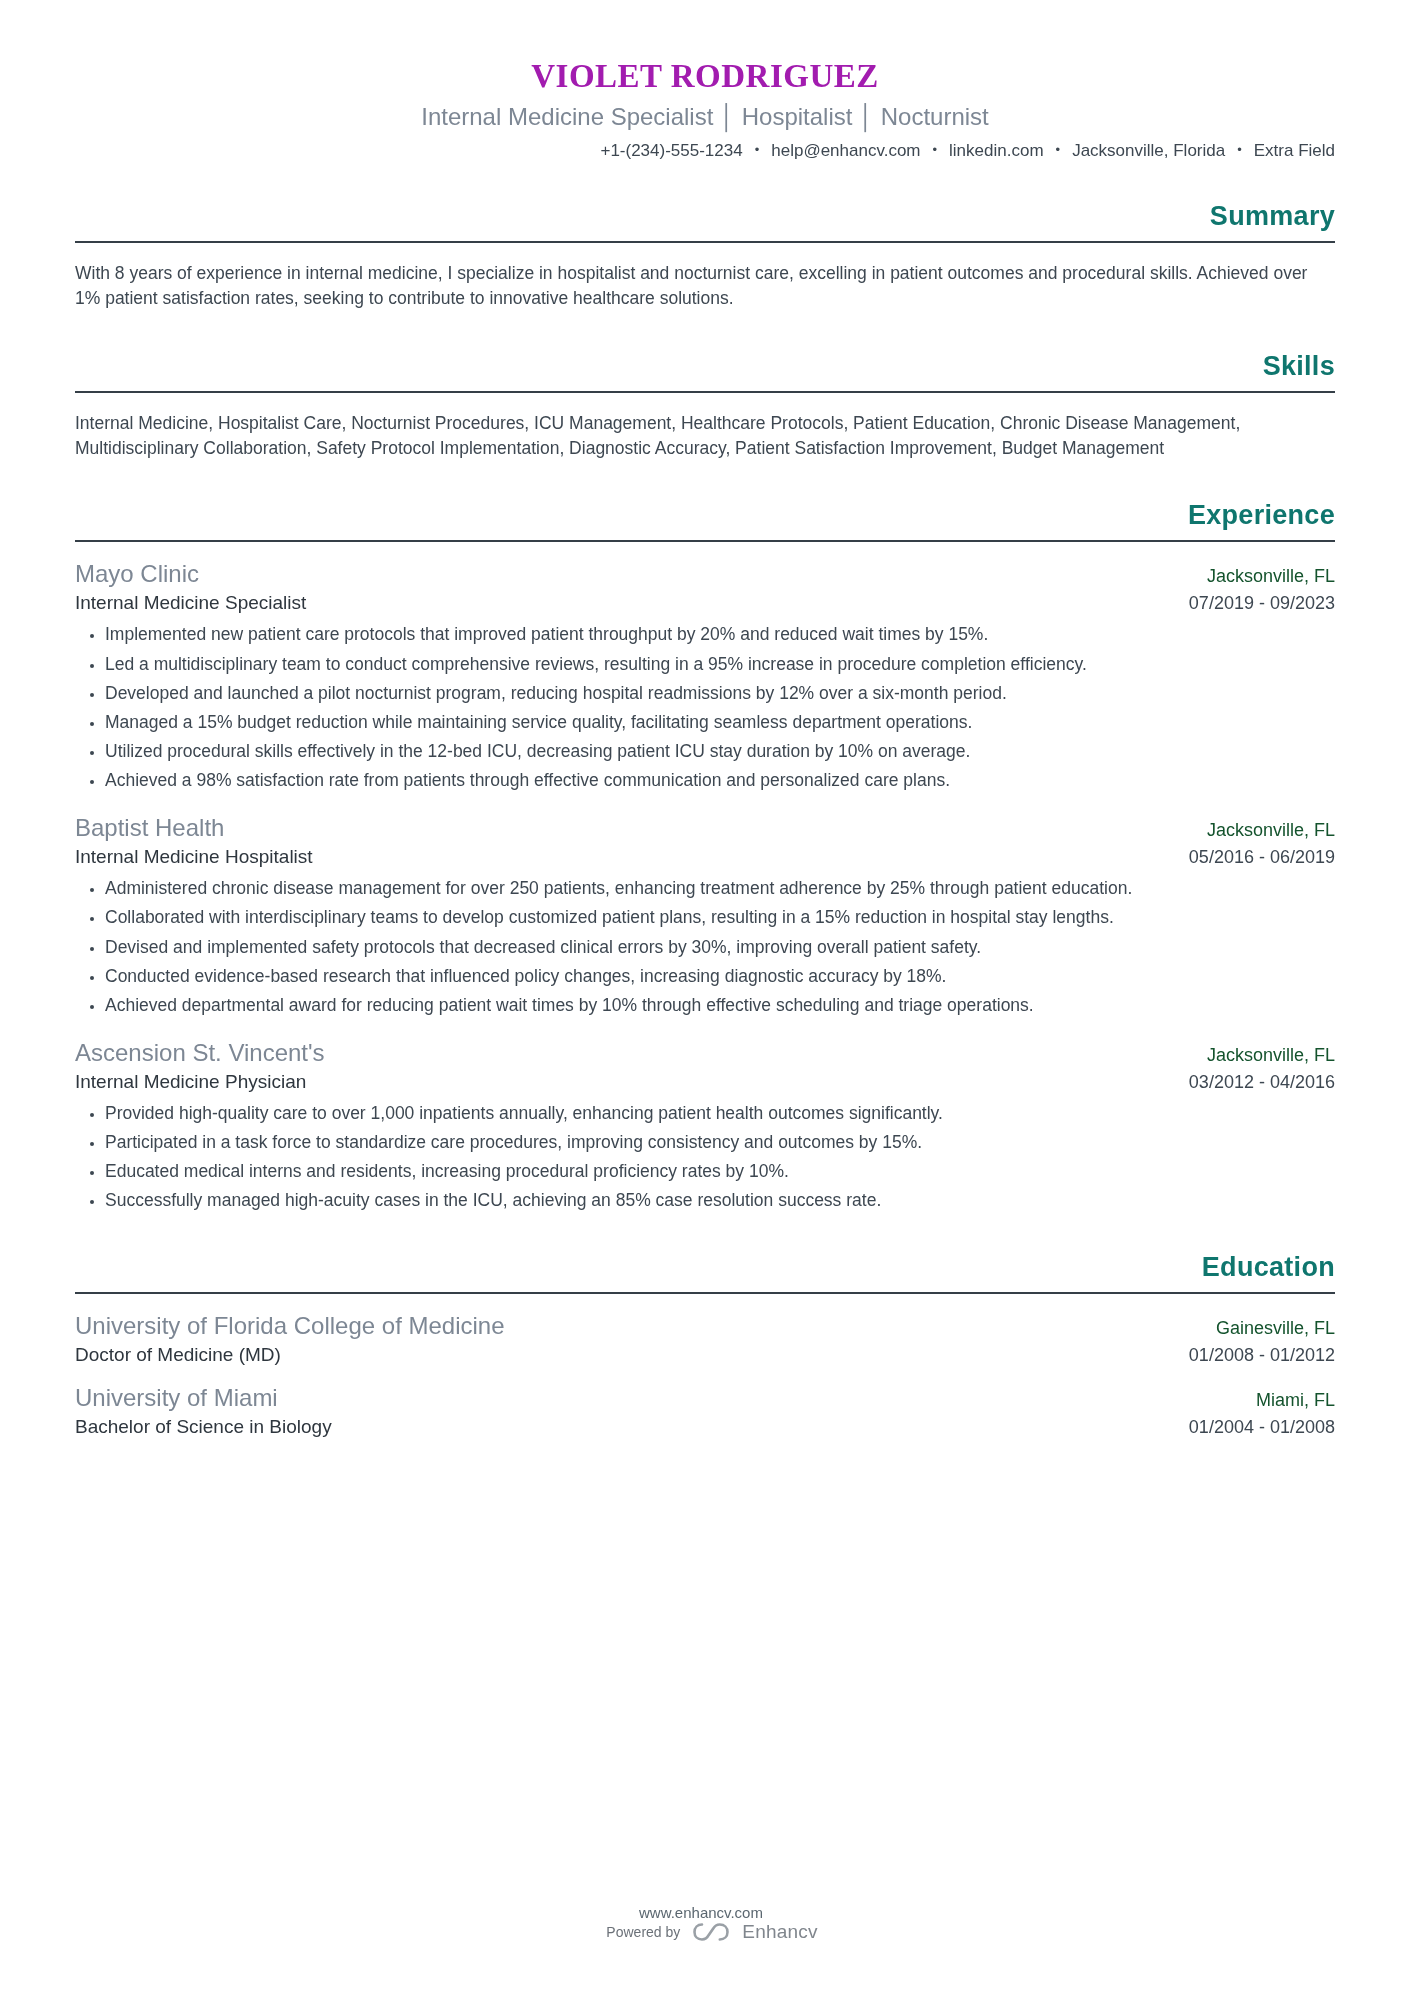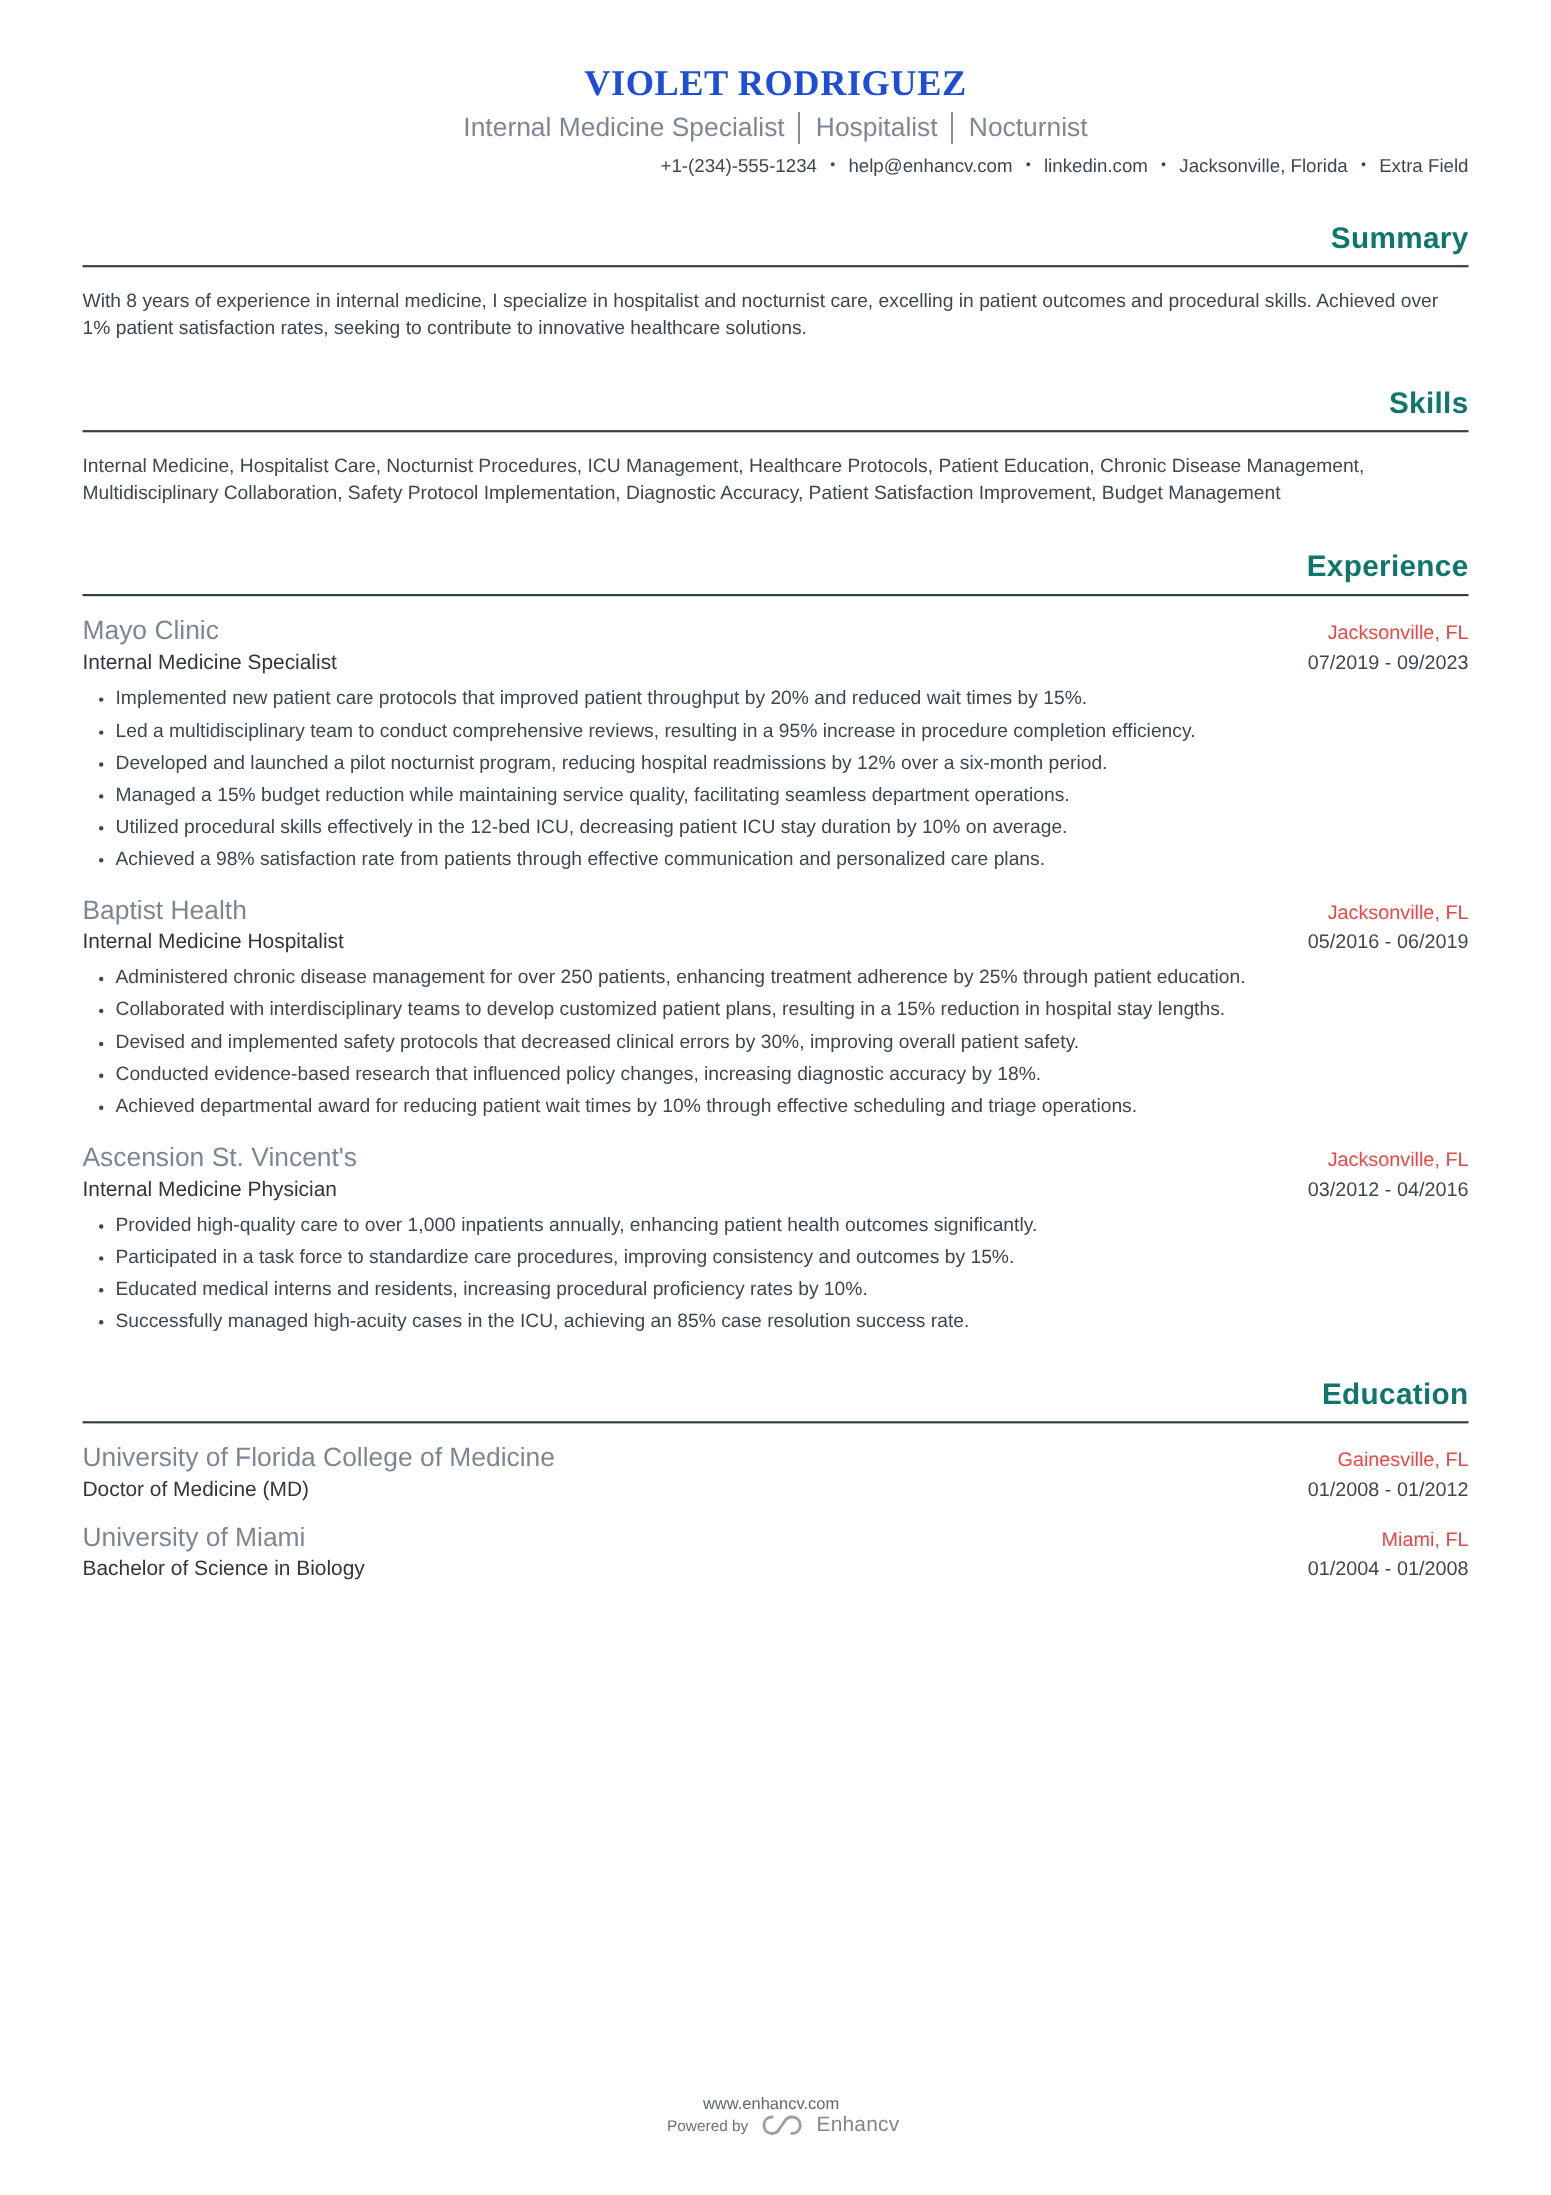--- a/index.html
+++ b/index.html
@@ -17,21 +17,21 @@
     padding: 58px 75px 0 75px;
     overflow: hidden;
   }
   
   .header { text-align: center; }
   .name {
     font-family: "Liberation Serif", "DejaVu Serif", serif;
     font-weight: 700;
     font-size: 33px;
     letter-spacing: 0.5px;
-    color: #1d4ed8;
+    color: #a21caf;
   }
   .subtitle {
     margin-top: 8px;
     font-size: 24px;
     color: #7d8794;
     font-weight: 400;
   }
   .contacts {
     margin-top: 10px;
     font-size: 17px;
@@ -71,21 +71,21 @@
     justify-content: space-between;
     align-items: baseline;
   }
   .org {
     font-size: 24px;
     color: #7d8794;
     font-weight: 400;
   }
   .place {
     font-size: 18px;
-    color: #ef4444;
+    color: #14532d;
   }
   .role {
     font-size: 19px;
     color: #2e363e;
     margin-top: 4px;
   }
   .dates {
     font-size: 18px;
     color: #3d4751;
   }

